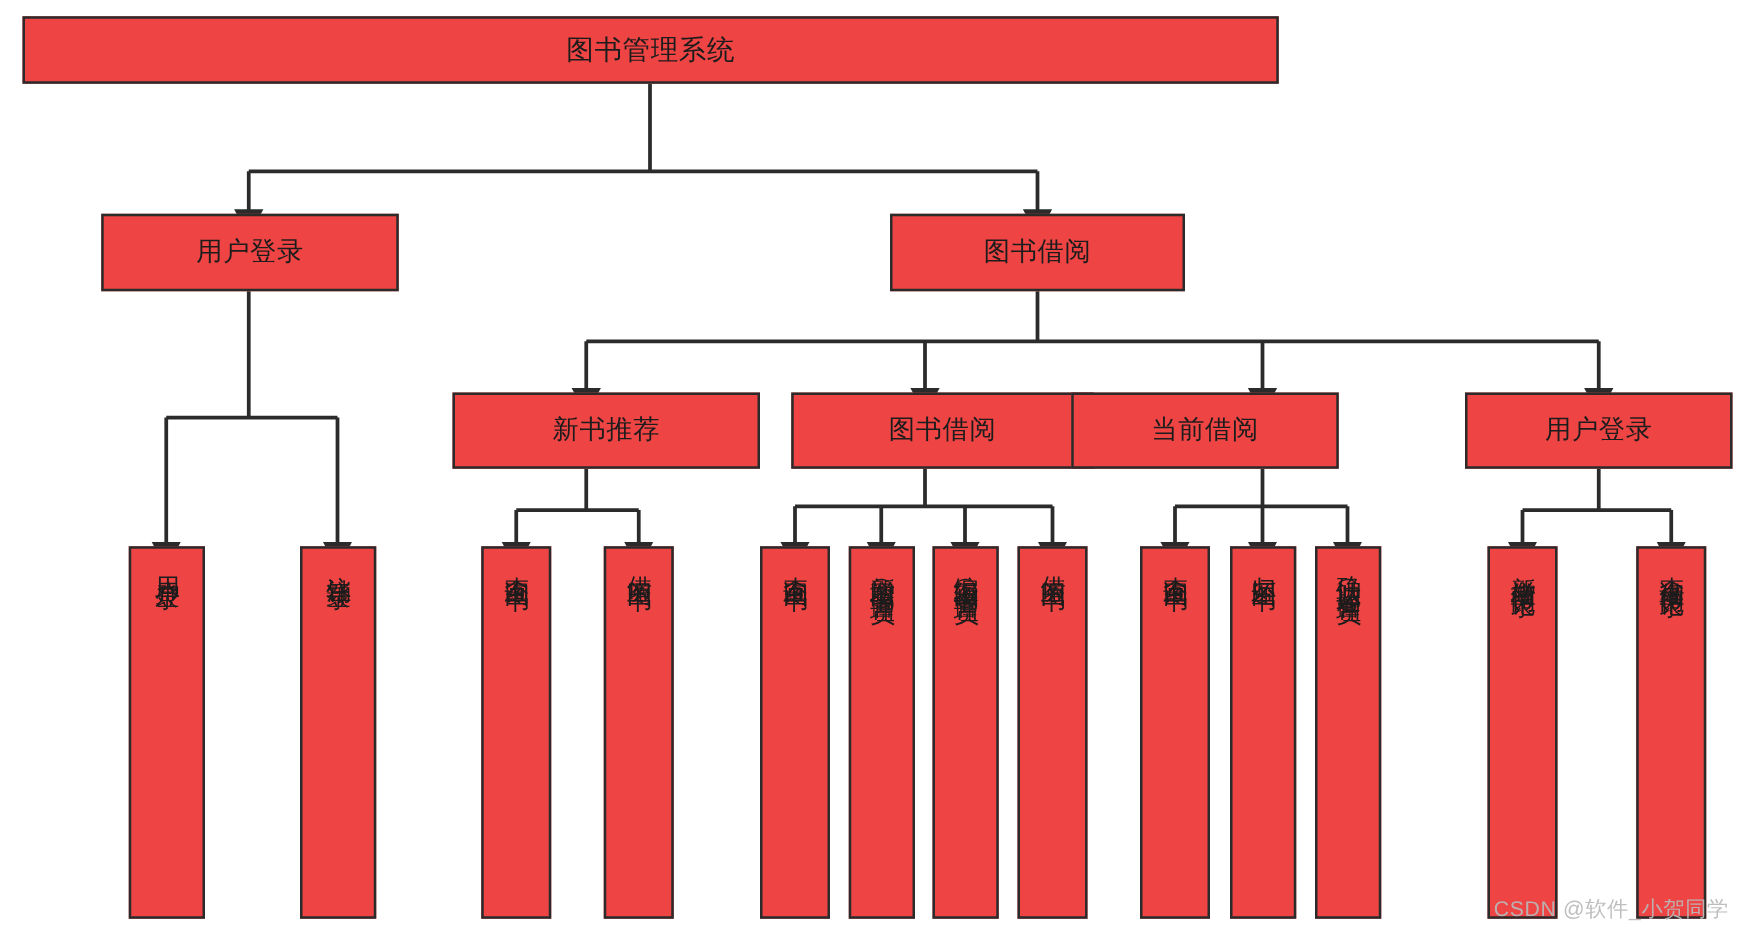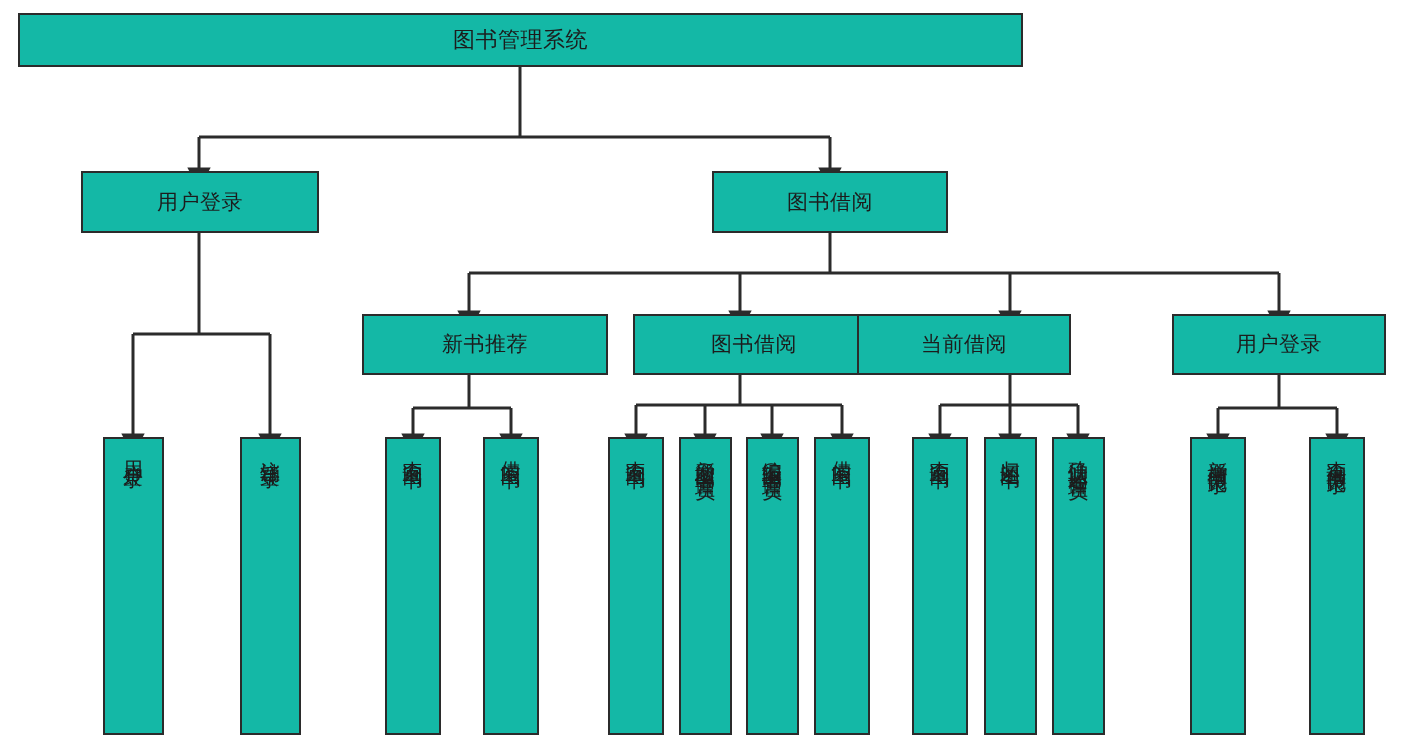--- a/index.html
+++ b/index.html
@@ -22,21 +22,21 @@
     position: absolute;
     left: 0;
     top: 0;
     width: 1405px;
     height: 747px;
     pointer-events: none;
   }
   .node {
     position: absolute;
     box-sizing: border-box;
-    background: #14b8a6;
+    background: #ef4444;
     border: 2px solid #2b2b2b;
     display: flex;
     align-items: center;
     justify-content: center;
     color: #1c1c1c;
   }
   .node-label {
     display: block;
     text-align: center;
     line-height: 1.18;
@@ -175,14 +175,15 @@
         <span class="node-label">确认归还（管理员）</span>
       </div>
       <div class="node vertical" style="left: 1190px; top: 437px; width: 56px; height: 298px;">
         <span class="node-label">新增借阅记录</span>
       </div>
       <div class="node vertical" style="left: 1309px; top: 437px; width: 56px; height: 298px;">
         <span class="node-label">查询借阅记录</span>
       </div>
     </div>
 
+  <div id="watermark" style="left: 1195px; top: 716px;">CSDN @软件_小贺同学</div>
 
 </div>
 
 </body></html>

